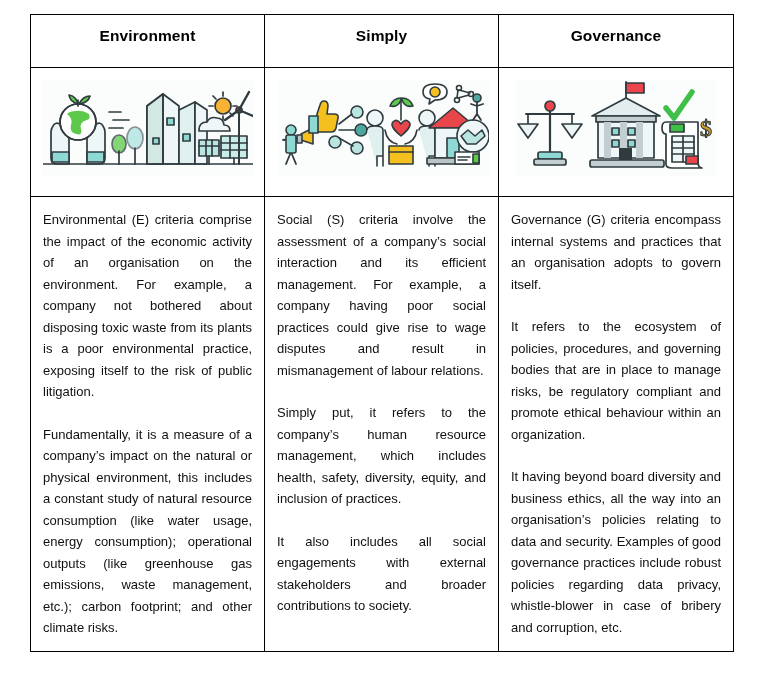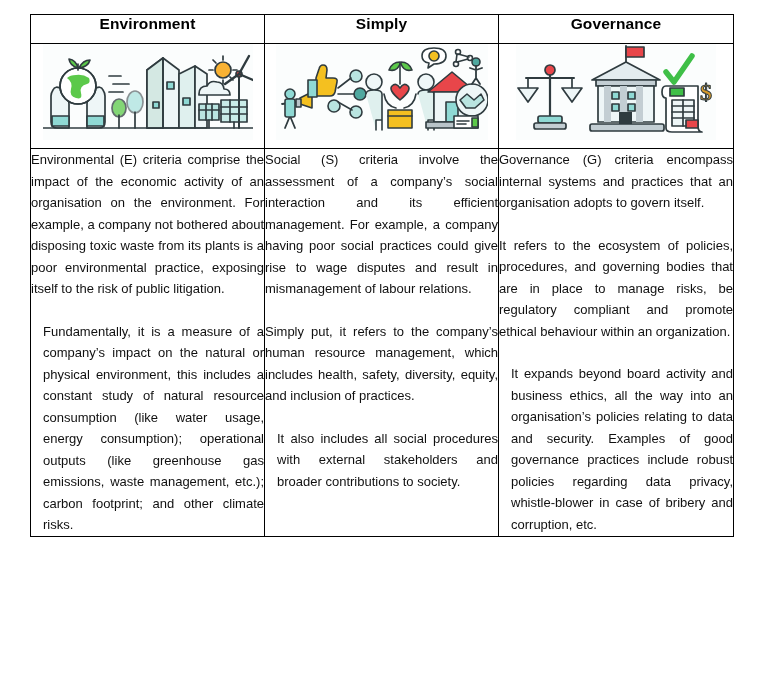--- a/index.html
+++ b/index.html
@@ -22,21 +22,21 @@
   .esg-table {
     position: absolute;
     left: 30px;
     top: 14px;
     width: 703px;
     border-collapse: collapse;
     table-layout: fixed;
   }
   .esg-table td, .esg-table th {
     border: 1.6px solid #000000;
-    padding: 0;
+    padding: 12px;
     vertical-align: top;
   }
   col.c1 { width: 234px; }
   col.c2 { width: 234px; }
   col.c3 { width: 235px; }
 
   .hdr {
     height: 28px;
     text-align: center;
     vertical-align: middle;
@@ -63,21 +63,21 @@
     color: #101010;
     text-align: justify;
     text-justify: inter-word;
     hyphens: none;
   }
   .body-cell p {
     margin: 0 0 21px 0;
     text-align: justify;
     text-align-last: left;
   }
-  .body-cell p:last-child { margin-bottom: 0; margin-left: 12px; }
+  .body-cell p:last-child { margin-bottom: 0; }
 </style>
 </head>
 <body>
 
 <div class="page">
 
   <table class="esg-table">
     <colgroup>
       <col class="c1">
         <col class="c2">
@@ -286,24 +286,24 @@
       </tr>
 
       <tr>
         <td class="body-cell">
           <p>Environmental (E) criteria comprise the impact of the economic activity of an organisation on the environment. For example, a company not bothered about disposing toxic waste from its plants is a poor environmental practice, exposing itself to the risk of public litigation.</p>
           <p>Fundamentally, it is a measure of a company’s impact on the natural or physical environment, this includes a constant study of natural resource consumption (like water usage, energy consumption); operational outputs (like greenhouse gas emissions, waste management, etc.); carbon footprint; and other climate risks.</p>
         </td>
         <td class="body-cell">
           <p>Social (S) criteria involve the assessment of a company’s social interaction and its efficient management. For example, a company having poor social practices could give rise to wage disputes and result in mismanagement of labour relations.</p>
           <p>Simply put, it refers to the company’s human resource management, which includes health, safety, diversity, equity, and inclusion of practices.</p>
-          <p>It also includes all social procedures with external stakeholders and broader contributions to society.</p>
+          <p>It also includes all social engagements with external stakeholders and broader contributions to society.</p>
         </td>
         <td class="body-cell">
           <p>Governance (G) criteria encompass internal systems and practices that an organisation adopts to govern itself.</p>
           <p>It refers to the ecosystem of policies, procedures, and governing bodies that are in place to manage risks, be regulatory compliant and promote ethical behaviour within an organization.</p>
-          <p>It expands beyond board activity and business ethics, all the way into an organisation’s policies relating to data and security. Examples of good governance practices include robust policies regarding data privacy, whistle-blower in case of bribery and corruption, etc.</p>
+          <p>It having beyond board diversity and business ethics, all the way into an organisation’s policies relating to data and security. Examples of good governance practices include robust policies regarding data privacy, whistle-blower in case of bribery and corruption, etc.</p>
         </td>
       </tr>
     </tbody>
   </table>
 
 </div>
 
 </body></html>

